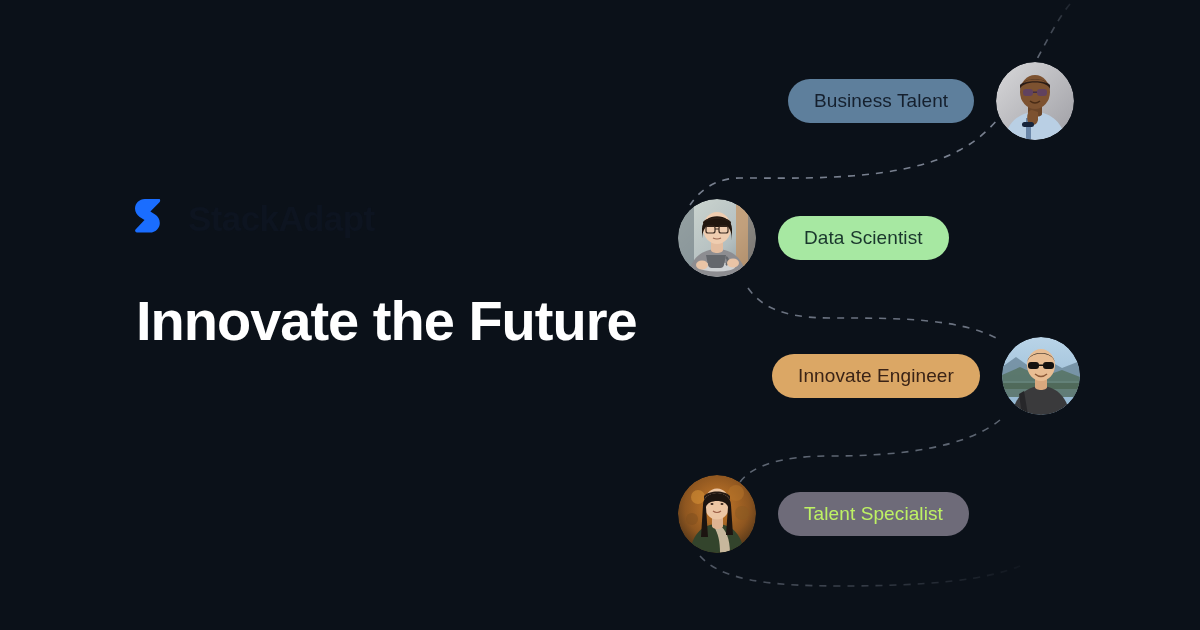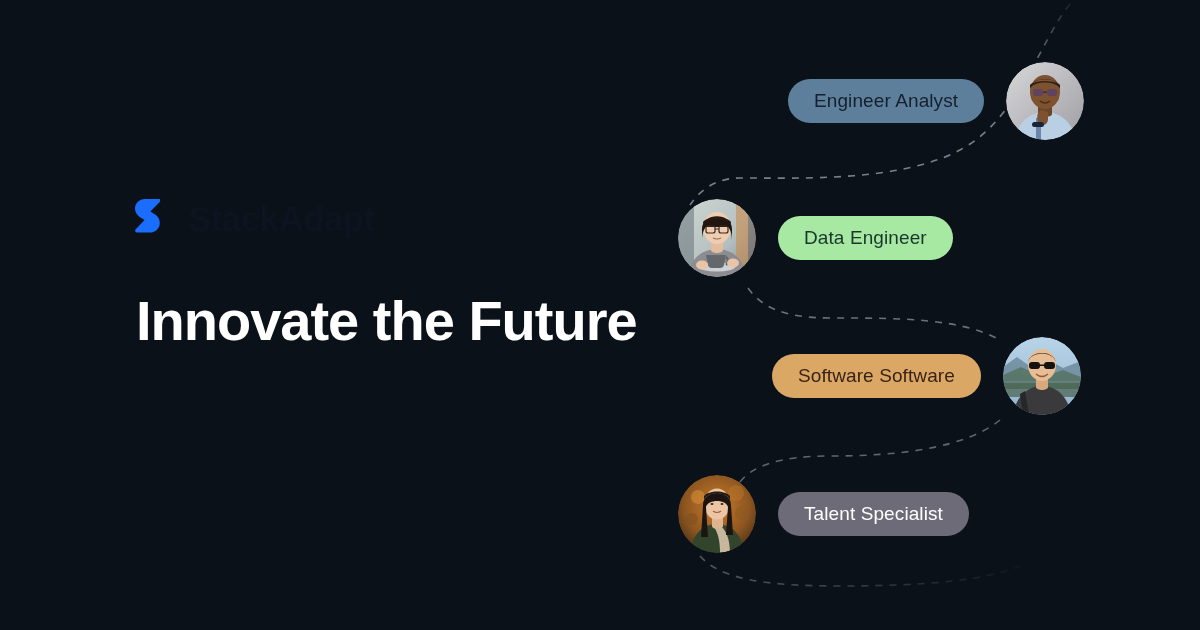--- a/index.html
+++ b/index.html
@@ -76,21 +76,21 @@
     justify-content:center;
     padding:0 26px;
     font-size:19px;
     font-weight:400;
     letter-spacing:0.1px;
     white-space:nowrap;
   }
   .pill-business  { background:#5e7f9c; color:#15202e; }
   .pill-data      { background:#a7e8a2; color:#19362c; }
   .pill-software  { background:#dba765; color:#3a2316; }
-  .pill-talent    { background:#6e6b79; color:#ffffff; }
+  .pill-talent    { background:#6e6b79; color:#bef264; }
 
   .avatar {
     width:78px; height:78px;
     border-radius:50%;
     overflow:hidden;
     position:relative;
     flex:none;
   }
   .avatar svg { display:block; width:78px; height:78px; }
 
@@ -133,21 +133,21 @@
       <path d="M29.5 3 H14.8 C9.4 3 5 7.3 5 12.6 c0 3.5 1.9 6.6 4.7 8.3 L14.5 24 l-9 9.6 c-1 1.1 -.2 2.9 1.3 2.9 H20 c5.4 0 9.8 -4.3 9.8 -9.6 0 -3.5 -1.9 -6.6 -4.7 -8.3 L20.4 15.6 l9.3 -9.7 C30.7 4.8 30 3 29.5 3 Z" fill="#1a6dff"></path>
     </svg>
     <span class="wordmark">StackAdapt</span>
   </div>
 
   <h1 class="headline">
     <span class="hl-line">Innovate the Future</span>
   </h1>
 
   <div class="node" id="node-business">
-    <div class="pill pill-business">Engineer Analyst</div>
+    <div class="pill pill-business">Business Talent</div>
     <div class="avatar">
       <svg viewBox="0 0 78 78" xmlns="http://www.w3.org/2000/svg">
         <defs>
           <clipPath id="cA">
               <circle cx="39" cy="39" r="39"></circle>
             </clipPath>
           <linearGradient id="bgA" x1="0" y1="0" x2="1" y2="1">
             <stop offset="0" stop-color="#d8d8da"></stop>
               <stop offset="1" stop-color="#9e9ea4"></stop>
           </linearGradient>
@@ -173,21 +173,21 @@
           <path d="M34 39 Q39 43 44 39" stroke="#4a2c16" stroke-width="1.4" fill="none"></path>
 
           <path d="M36 48 C32 48, 30 54, 32 60 C34 65, 41 64, 42 58 L42 50 Z" fill="#7d5230"></path>
           <rect x="26" y="60" width="12" height="5" rx="2.5" fill="#17243a"></rect>
         </g>
       </svg>
     </div>
   </div>
 
   <div class="node rtl" id="node-data">
-    <div class="pill pill-data">Data Engineer</div>
+    <div class="pill pill-data">Data Scientist</div>
     <div class="avatar">
       <svg viewBox="0 0 78 78" xmlns="http://www.w3.org/2000/svg">
         <defs>
           <clipPath id="cB">
               <circle cx="39" cy="39" r="39"></circle>
             </clipPath>
           <linearGradient id="bgB" x1="0" y1="0" x2="1" y2="1">
             <stop offset="0" stop-color="#cfd8d2"></stop>
               <stop offset="0.6" stop-color="#b4bfc0"></stop>
             <stop offset="1" stop-color="#7e8b90"></stop>
@@ -219,21 +219,21 @@
           <path d="M48 58 a5 5 0 0 1 0 8" stroke="#64676c" stroke-width="2.4" fill="none"></path>
 
           <ellipse cx="24" cy="66" rx="6" ry="4.5" fill="#e9c4a6"></ellipse>
           <ellipse cx="55" cy="64" rx="6" ry="4.5" fill="#e9c4a6"></ellipse>
         </g>
       </svg>
     </div>
   </div>
 
   <div class="node" id="node-software">
-    <div class="pill pill-software">Software Software</div>
+    <div class="pill pill-software">Innovate Engineer</div>
     <div class="avatar">
       <svg viewBox="0 0 78 78" xmlns="http://www.w3.org/2000/svg">
         <defs>
           <clipPath id="cC">
               <circle cx="39" cy="39" r="39"></circle>
             </clipPath>
           <linearGradient id="skyC" x1="0" y1="0" x2="0" y2="1">
             <stop offset="0" stop-color="#b9d4e8"></stop>
               <stop offset="1" stop-color="#8fb4cf"></stop>
           </linearGradient>

